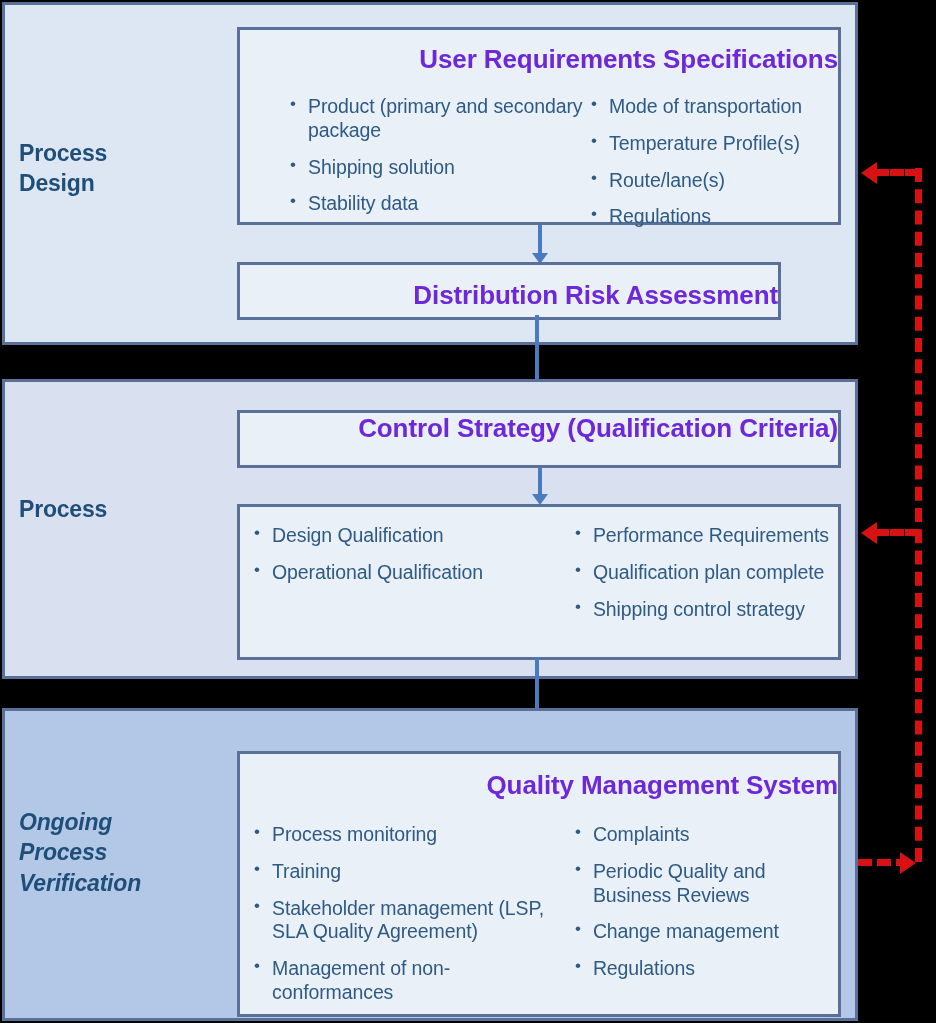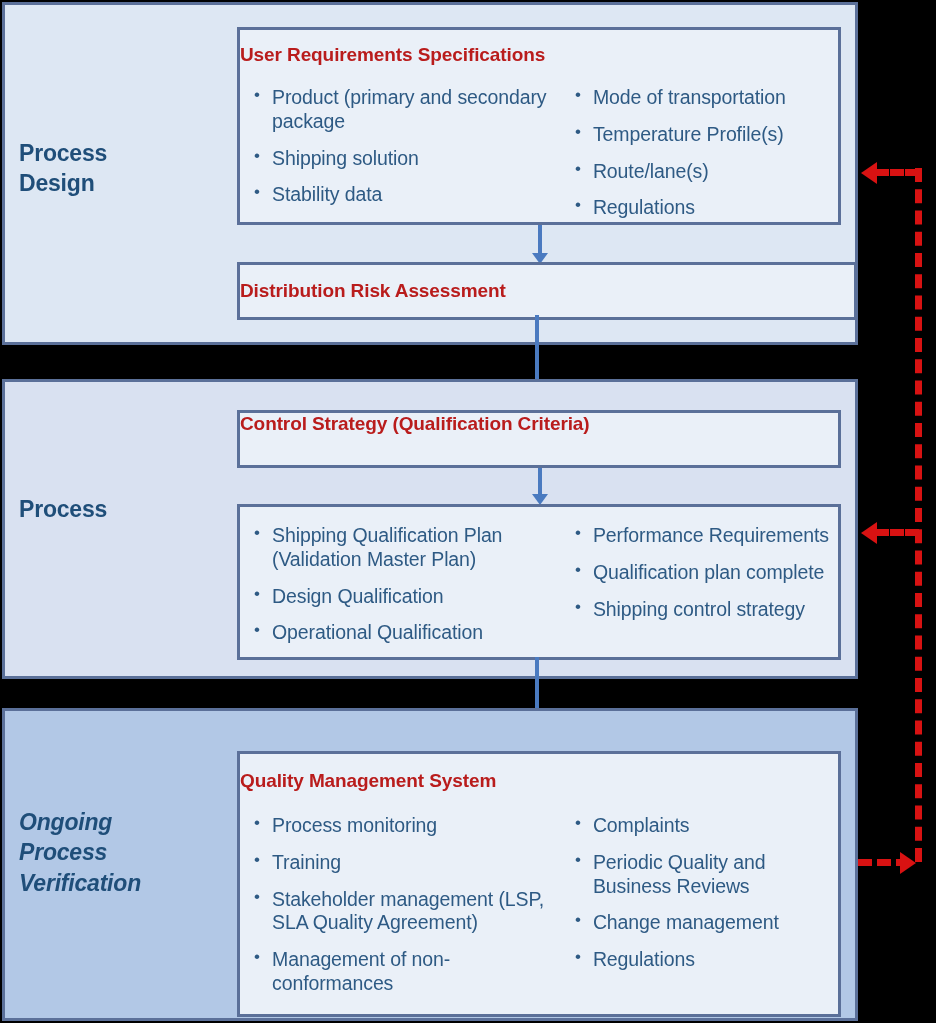--- a/index.html
+++ b/index.html
@@ -46,24 +46,24 @@
   .stage.s3 .stage-label { top: 96px; font-style: italic; }
 
   
   .box {
     position: absolute;
     box-sizing: border-box;
     border: 3px solid #5b7099;
     background: #eaf0f8;
   }
   .box-title {
-    text-align: left;
-    color: #b91c1c;
+    text-align: right;
+    color: #6d28d9;
     font-weight: bold;
-    font-size: 19px;
+    font-size: 26px;
     letter-spacing: -0.1px;
   }
 
   
   .cols {
     display: flex;
     width: 100%;
     box-sizing: border-box;
   }
   .col {
@@ -138,39 +138,39 @@
 <div id="canvas">
 
   <div class="stage s1">
     <div class="stage-label">
       <div>Process</div>
       <div>Design</div>
     </div>
 
     <div class="box" style="left:232px; top:22px; width:604px; height:198px;">
       <div class="box-title" style="margin-top:14px;">User Requirements Specifications</div>
-      <div class="cols" style="margin-top:20px;">
+      <div class="cols" style="margin-top:20px;padding-left:36px;">
         <div class="col left">
           <div class="bullet">Product (primary and secondary package</div>
           <div class="bullet">Shipping solution</div>
           <div class="bullet">Stability data</div>
         </div>
         <div class="col right">
           <div class="bullet">Mode of transportation</div>
           <div class="bullet">Temperature Profile(s)</div>
           <div class="bullet">Route/lane(s)</div>
           <div class="bullet">Regulations</div>
         </div>
       </div>
     </div>
 
     <div class="varrow" style="left:533px; top:220px; height:32px;"></div>
     <div class="vhead" style="left:527px; top:248px;"></div>
 
-    <div class="box" style="left:232px; top:257px; width:620px; height:58px;">
+    <div class="box" style="left:232px; top:257px; width:544px; height:58px;">
       <div class="box-title" style="margin-top:15px;">Distribution Risk Assessment</div>
     </div>
   </div>
 
   <div class="varrow" style="left:535px; top:315px; height:88px;"></div>
   <div class="vhead" style="left:529px; top:398px;"></div>
 
   <div class="stage s2">
     <div class="stage-label">
       <div>Process</div>
@@ -179,21 +179,20 @@
     <div class="box" style="left:232px; top:28px; width:604px; height:58px;">
       <div class="box-title" style="">Control Strategy (Qualification Criteria)</div>
     </div>
 
     <div class="varrow" style="left:533px; top:86px; height:30px;"></div>
     <div class="vhead" style="left:527px; top:112px;"></div>
 
     <div class="box" style="left:232px; top:122px; width:604px; height:156px;">
       <div class="cols" style="margin-top:17px;">
         <div class="col left">
-          <div class="bullet">Shipping Qualification Plan (Validation Master Plan)</div>
           <div class="bullet">Design Qualification</div>
           <div class="bullet">Operational Qualification</div>
         </div>
         <div class="col right">
           <div class="bullet">Performance Requirements</div>
           <div class="bullet">Qualification plan complete</div>
           <div class="bullet">Shipping control strategy</div>
         </div>
       </div>
     </div>

